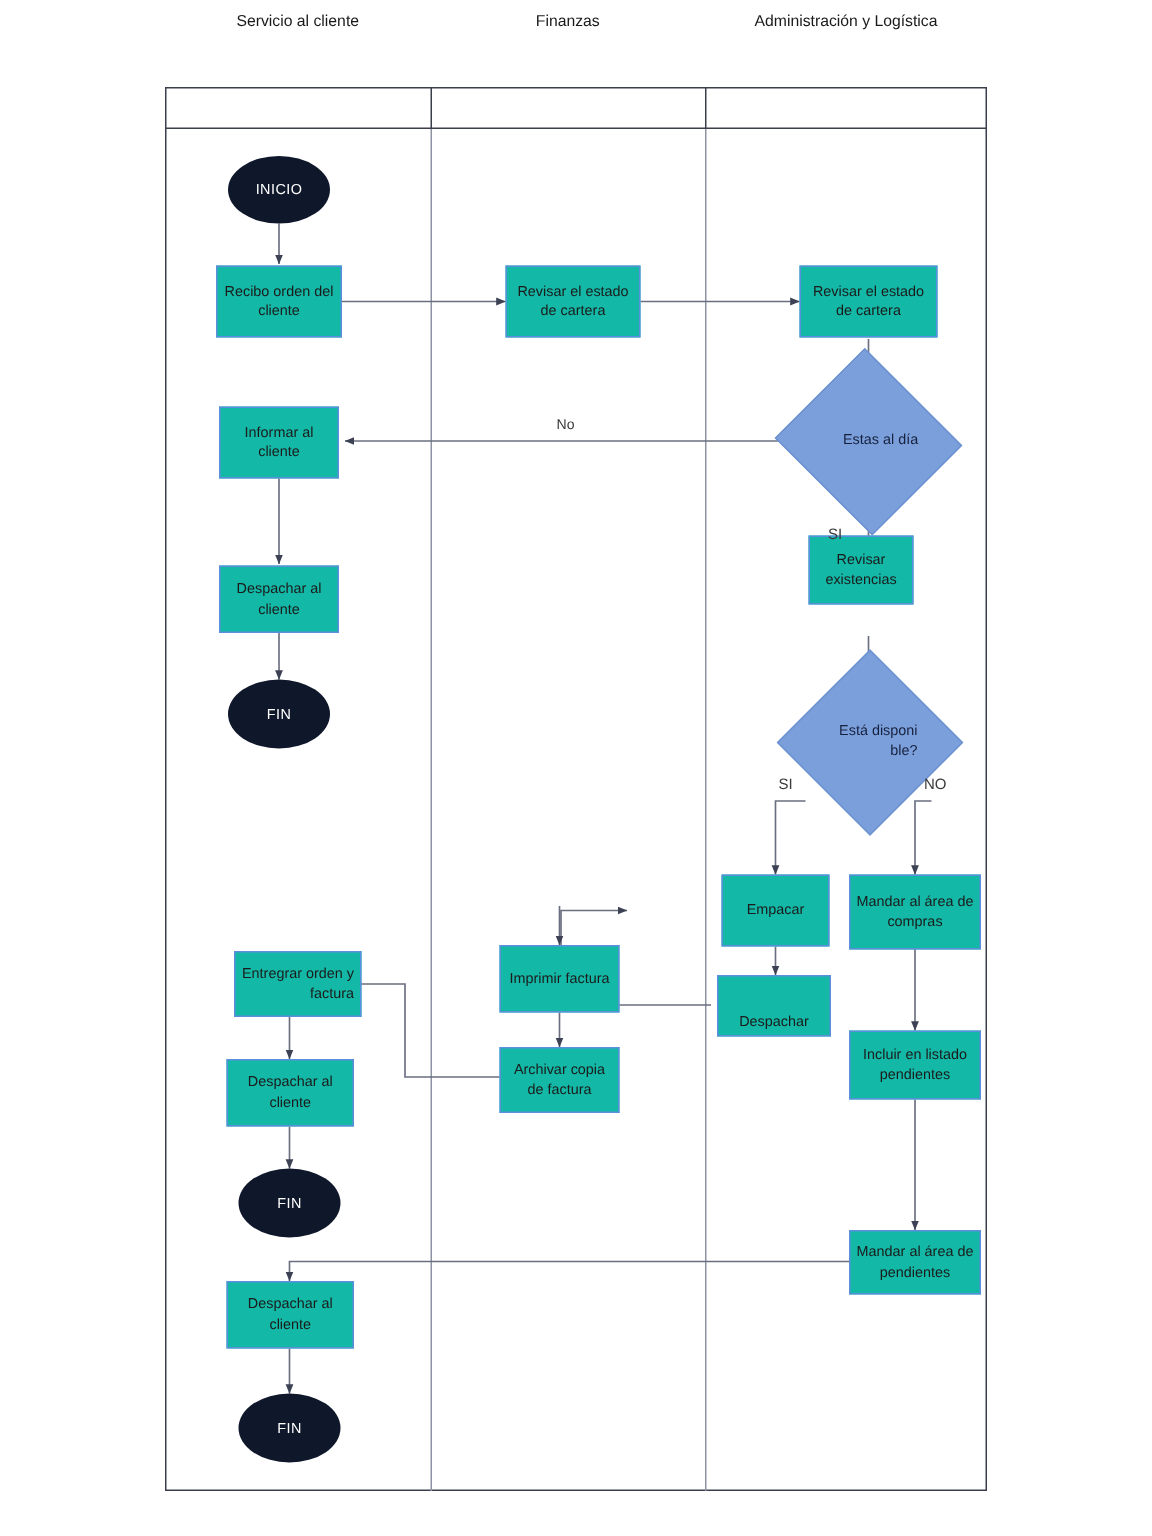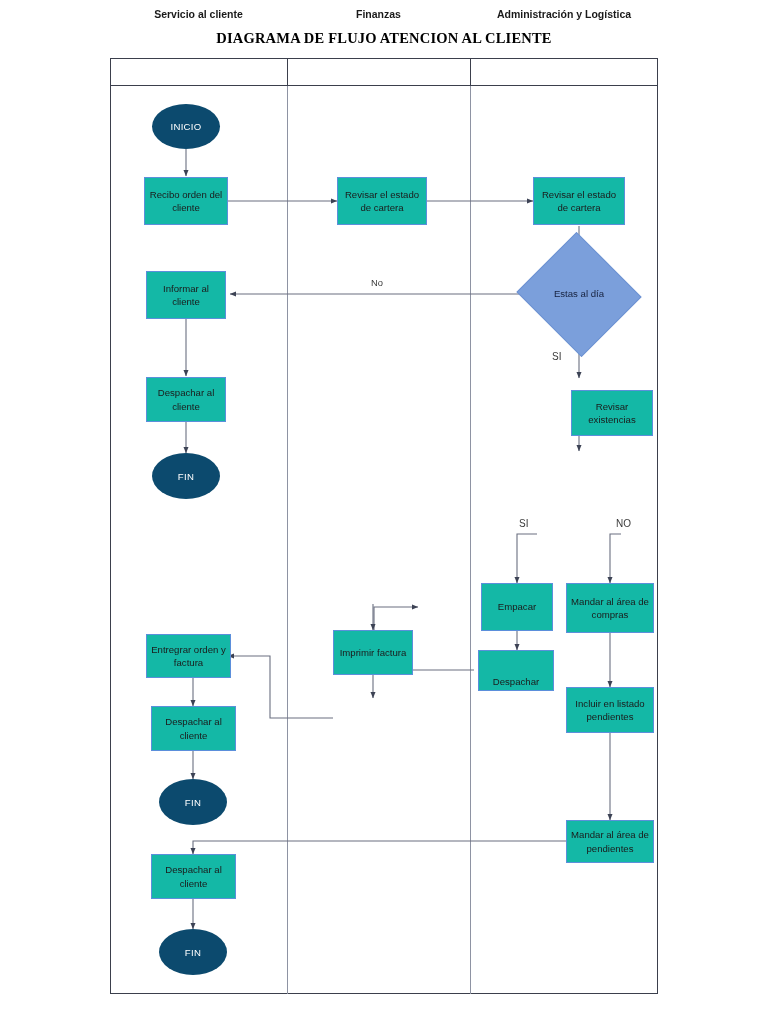--- a/index.html
+++ b/index.html
@@ -53,21 +53,21 @@
     box-sizing: border-box;
     border-bottom: 1.4px solid #3b3f4c;
   }
   .lane-header {
     position: absolute;
     top: 0;
     height: 28px;
     line-height: 28px;
     text-align: center;
     font-size: 10.5px;
-    font-weight: bold;
+    font-weight: normal;
     color: #1a1a1a;
   }
   .lane-divider {
     position: absolute;
     top: 58px;
     width: 1.1px;
     height: 936px;
     background: #8e93a3;
   }
   .lane-divider-head {
@@ -99,21 +99,21 @@
   }
   .proc {
     background: #14b8a6;
     border: 1.3px solid #5b8fdb;
     color: #1b1b1b;
     font-size: 9.6px;
     line-height: 1.38;
     padding: 2px 4px;
   }
   .term {
-    background: #0c4a6e;
+    background: #0f172a;
     border-radius: 50%;
     color: #ffffff;
     font-size: 9.6px;
     letter-spacing: 0.3px;
   }
   .decision {
     background: transparent;
     color: #16213e;
     font-size: 9.6px;
     line-height: 1.35;
@@ -126,39 +126,39 @@
     height: 100%;
     background: #7b9fdb;
     border: 1px solid #6d92d2;
     transform: rotate(45deg);
     box-sizing: border-box;
   }
   .decision .dia-label {
     position: relative;
     z-index: 2;
     width: 72%;
+    text-align: right;
   }
 
   
   .edge-label {
     position: absolute;
     font-size: 9.4px;
     color: #3a3a3a;
     white-space: nowrap;
   }
   .edge-label.small {
     font-size: 10px;
   }
 </style>
 </head>
 <body>
 
 <div id="page">
 
-  <div id="diagram-title">DIAGRAMA DE FLUJO ATENCION AL CLIENTE</div>
 
   <div id="swimlane-frame"></div>
   <div id="lane-header-row"></div>
 
   <div class="lane-header" style="left:110px; width:177px;">Servicio al cliente</div>
   <div class="lane-header" style="left:287px; width:183px;">Finanzas</div>
   <div class="lane-header" style="left:470px; width:188px;">Administración y Logística</div>
 
   <div class="lane-divider-head" style="left:287px;"></div>
   <div class="lane-divider-head" style="left:470px;"></div>
@@ -232,21 +232,21 @@
   </div>
 
   <div class="node proc" style="left:146px; top:377px; width:80px; height:45px;">
     <span>Despachar al cliente</span>
   </div>
 
   <div class="node term" style="left:152px; top:453px; width:68px; height:46px;">
     <span>FIN</span>
   </div>
 
-  <div class="node proc" style="left:146px; top:634px; width:85px; height:44px;">
+  <div class="node proc" style="left:156px; top:634px; width:85px; height:44px;text-align:right;">
     <span>Entregrar orden y factura</span>
   </div>
 
   <div class="node proc" style="left:151px; top:706px; width:85px; height:45px;">
     <span>Despachar al cliente</span>
   </div>
 
   <div class="node term" style="left:159px; top:779px; width:68px; height:46px;">
     <span>FIN</span>
   </div>
@@ -261,34 +261,41 @@
 
   <div class="node proc" style="left:337px; top:177px; width:90px; height:48px;">
     <span>Revisar el estado de cartera</span>
   </div>
 
 
   <div class="node proc" style="left:333px; top:630px; width:80px; height:45px;text-align:right;">
     <span>Imprimir factura</span>
   </div>
 
+  <div class="node proc" style="left:333px; top:698px; width:80px; height:44px;">
+    <span>Archivar copia de factura</span>
+  </div>
 
   <div class="node proc" style="left:533px; top:177px; width:92px; height:48px;">
     <span>Revisar el estado de cartera</span>
   </div>
 
   <div class="node decision" style="left:533px; top:252px; width:92px; height:85px;">
     <span class="dia-shape"></span>
     <span class="dia-label">Estas al día</span>
   </div>
 
-  <div class="node proc" style="left:539px; top:390px; width:82px; height:46px;margin-left:32px;">
+  <div class="node proc" style="left:539px; top:357px; width:70px; height:46px;">
     <span>Revisar existencias</span>
   </div>
 
+  <div class="node decision" style="left:536px; top:451px; width:88px; height:88px;">
+    <span class="dia-shape"></span>
+    <span class="dia-label">Está disponi ble?</span>
+  </div>
 
   <div class="node proc" style="left:481px; top:583px; width:72px; height:48px;">
     <span>Empacar</span>
   </div>
 
   <div class="node proc" style="left:478px; top:650px; width:76px; height:41px;align-items:flex-end;">
     <span>Despachar</span>
   </div>
 
   <div class="node proc" style="left:566px; top:583px; width:88px; height:50px;">

